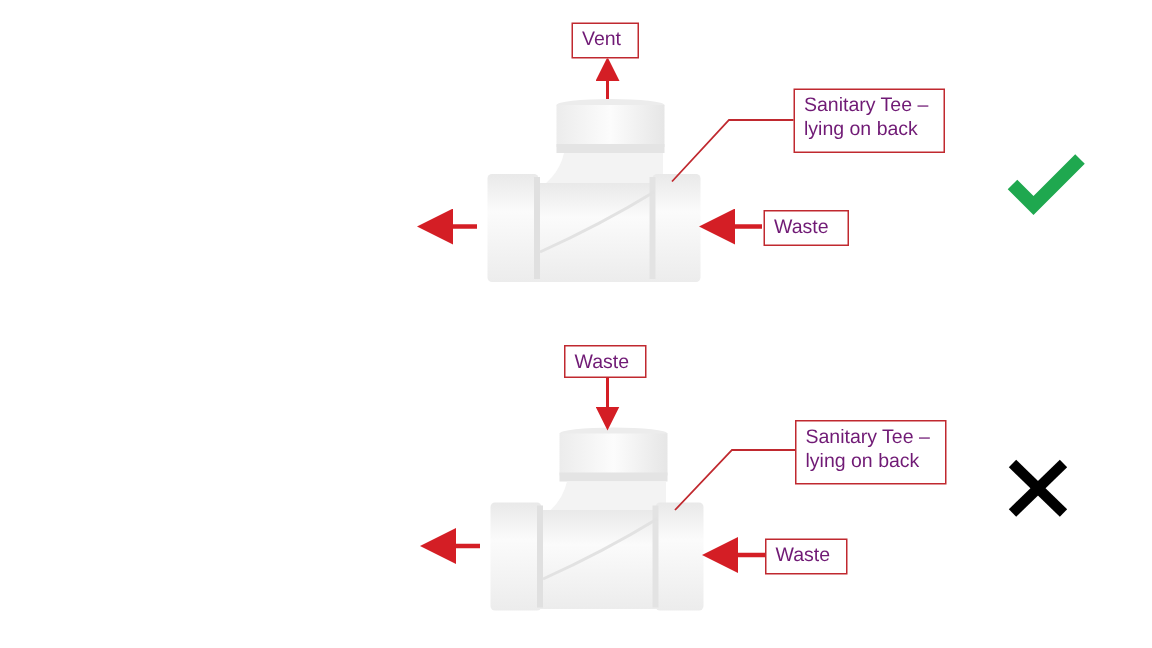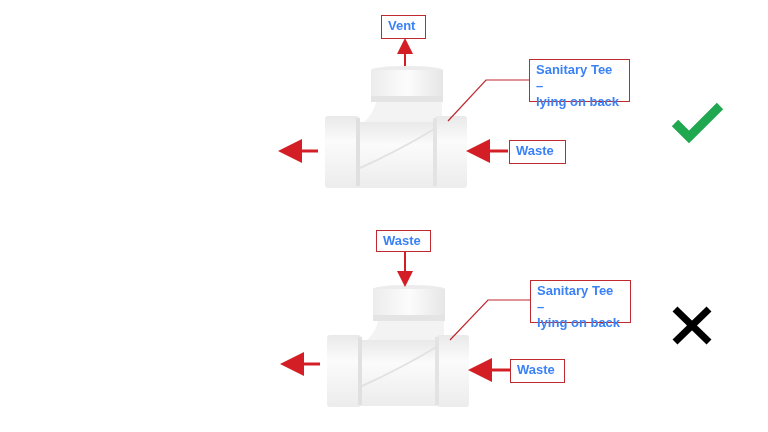--- a/index.html
+++ b/index.html
@@ -1,27 +1,26 @@
 <!DOCTYPE html>
 <html><head>
   <meta charset="utf-8">
   <style>
     html, body { margin: 0; padding: 0; background: #ffffff; }
     body { width: 768px; height: 432px; position: relative; overflow: hidden; font-family: "Liberation Sans", "DejaVu Sans", sans-serif; }
     .label {
       position: absolute;
       border: 1.5px solid #c0292f;
       background: #ffffff;
-      color: #3b82f6;
+      color: #701a75;
       font-size: 13px;
       line-height: 16px;
       padding: 2px 6px;
       box-sizing: border-box;
       white-space: nowrap;
-      font-weight: bold;
     }
     .label.multi { white-space: normal; }
     svg.overlay { position: absolute; left: 0; top: 0; }
   </style>
 </head>
 <body>
 
 <svg class="overlay" width="768" height="432" viewBox="0 0 768 432">
   <defs>
     <linearGradient id="pipeGradV" x1="0" y1="0" x2="0" y2="1">

